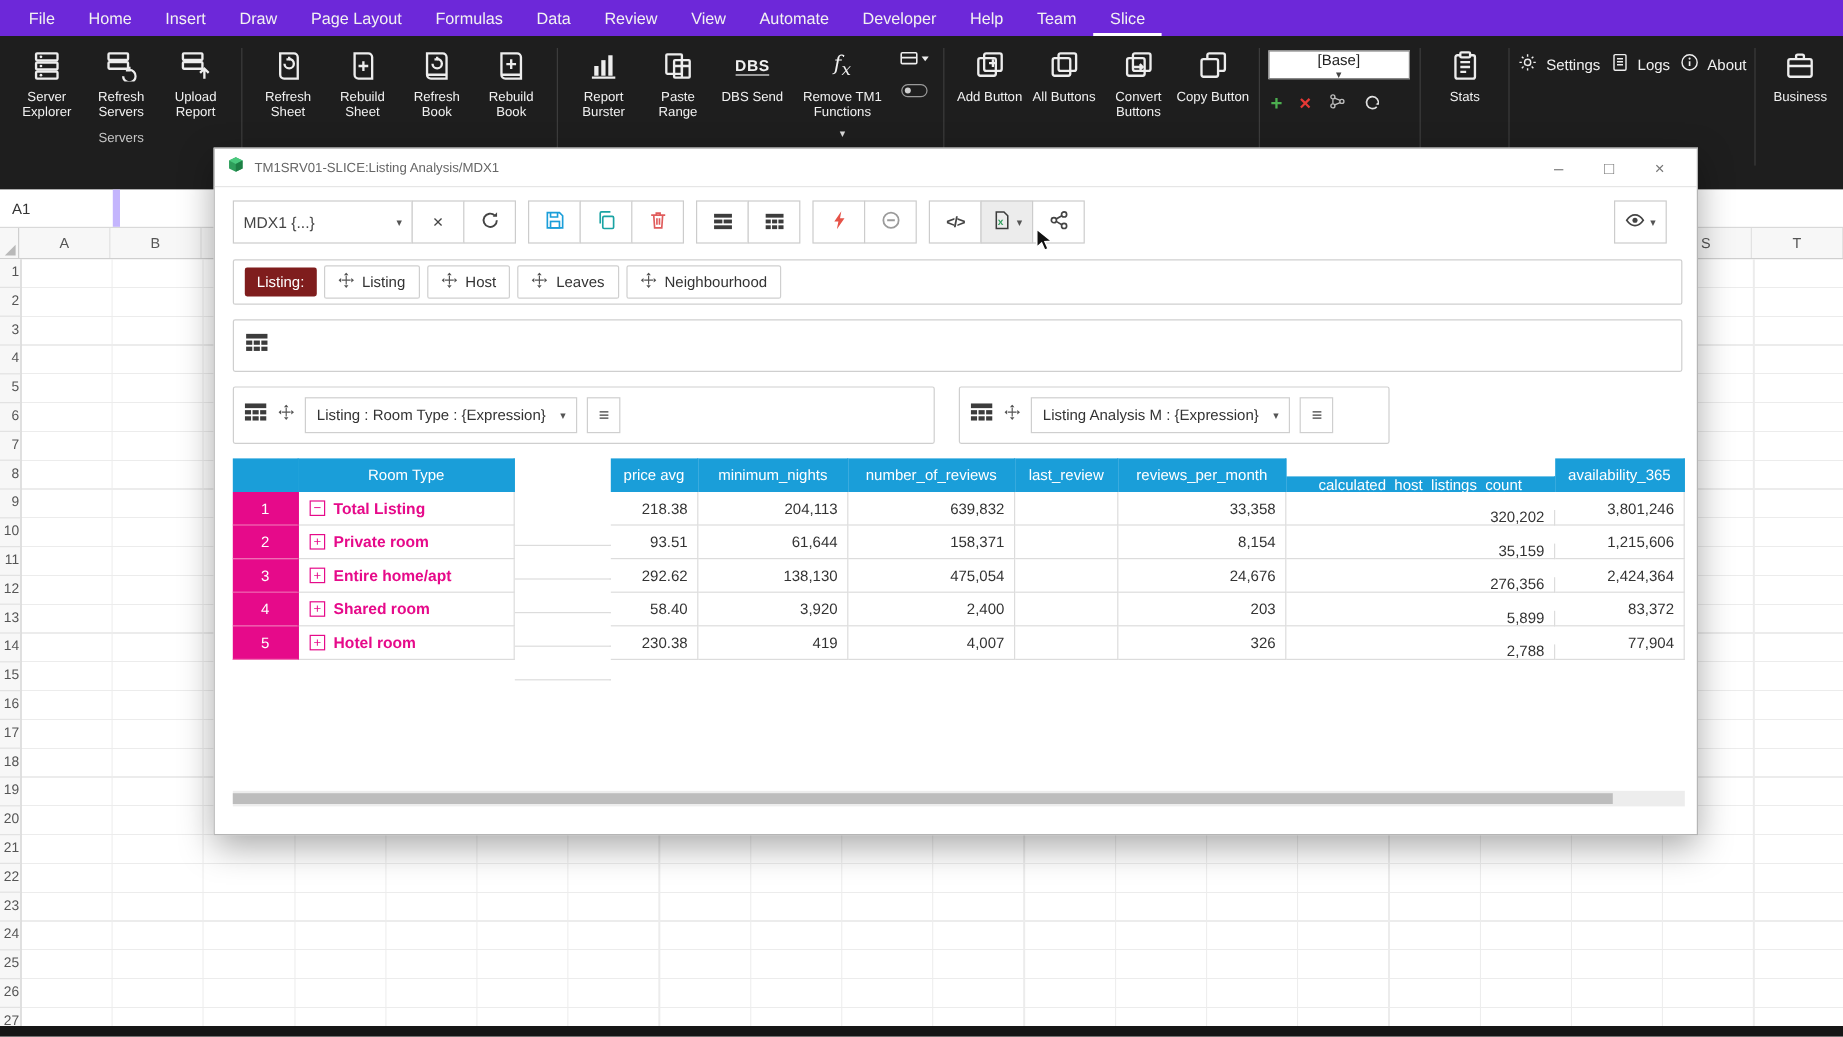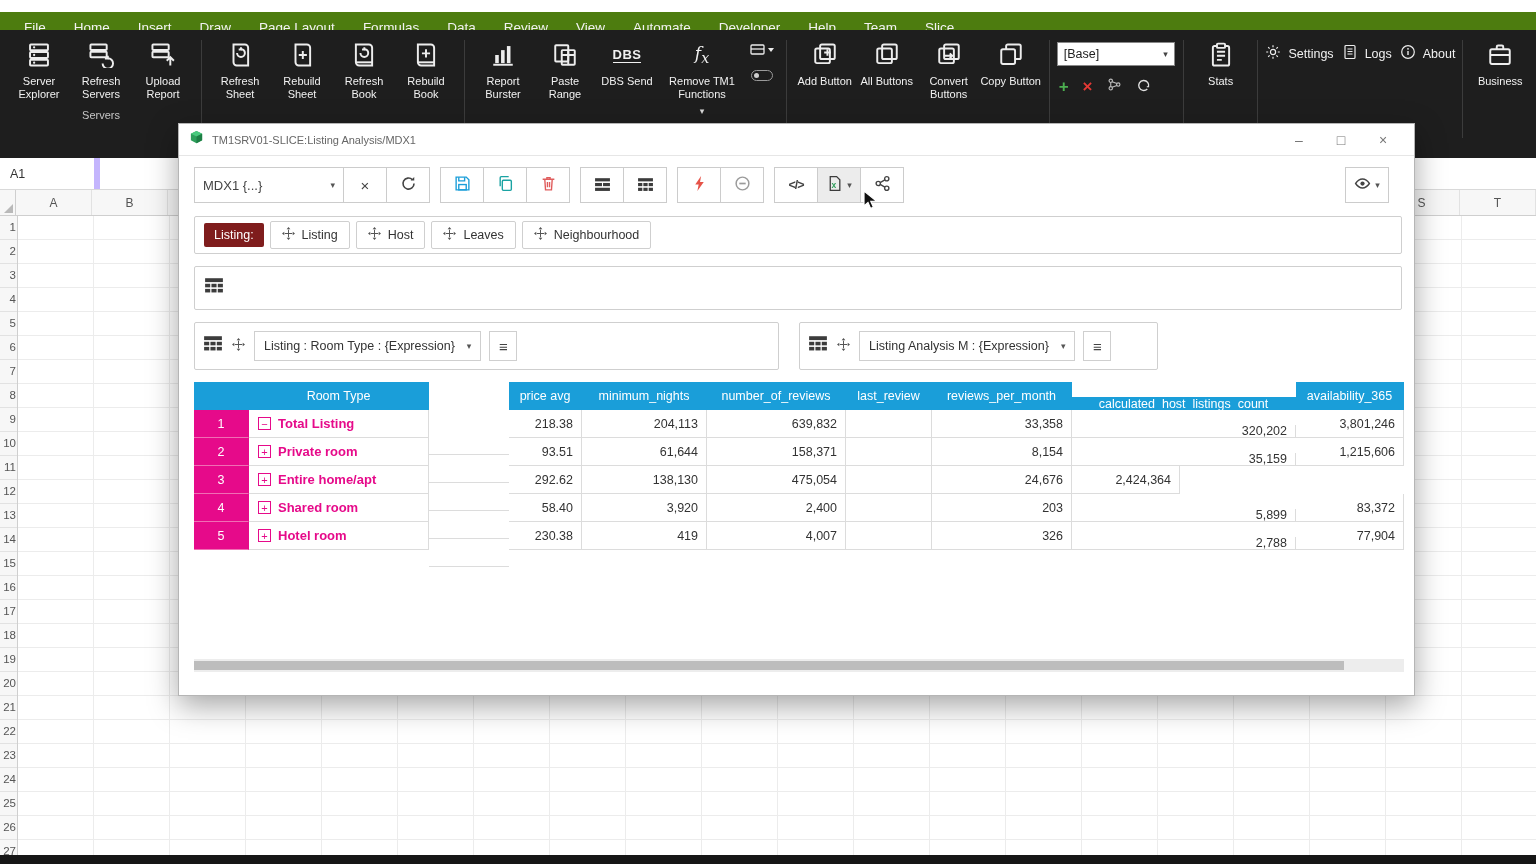--- a/index.html
+++ b/index.html
@@ -1,20 +1,20 @@
 <!DOCTYPE html>
 <html><head>
 <meta charset="utf-8">
 <style>
   * { margin:0; padding:0; box-sizing:border-box; }
   html,body { width:1536px; height:864px; overflow:hidden; }
   body { position:relative; background:#ffffff; font-family:"Liberation Sans", sans-serif; }
 
   
-  .menubar { position:absolute; top:12px; left:0; width:1536px; height:30px; background:#4d7c0f;
+  .menubar { position:absolute; top:0; left:0; width:1536px; height:30px; background:#6d28d9;
              display:flex; align-items:stretch; padding-left:10px; }
   .menubar .item { color:#f2f2f2; font-size:13.5px; padding:0 14px; display:flex; align-items:center; cursor:default; }
   .menubar .item.active { box-shadow: inset 0 -2.5px 0 #ffffff; }
 
   
   .ribbon { position:absolute; top:30px; left:0; width:1536px; height:128px; background:#1e1e1e; }
   .ribbon-inner { display:flex; align-items:flex-start; padding:8px 6px 0 8px; }
   .vsep { width:1px; background:#3c3c3c; height:98px; margin:2px 7px 0 7px; flex:0 0 1px; }
   .rgroup { display:flex; flex-direction:column; }
   .rgroup-row { display:flex; }
@@ -25,21 +25,21 @@
   .ricon { height:30px; display:flex; align-items:center; justify-content:center; }
   .ricon svg { width:26px; height:26px; }
   .dbs-text { font-size:13px; font-weight:bold; color:#f1f1f1; letter-spacing:.5px; border-bottom:1px solid #f1f1f1; }
   .fx-text { font-size:17px; color:#f1f1f1; font-family:"DejaVu Serif", serif; font-style:italic; }
   .caret { font-size:9px; color:#d9d9d9; }
   .smallcol { display:flex; flex-direction:column; gap:10px; padding-top:4px; align-items:center; width:34px; }
   .toggle { width:22px; height:11px; border:1px solid #9a9a9a; border-radius:6px; position:relative; }
   .toggle::after { content:""; position:absolute; left:2px; top:2px; width:5px; height:5px; border-radius:50%; background:#cfcfcf; }
   .basecol { display:flex; flex-direction:column; gap:10px; padding-top:4px; width:124px; }
   .base-select { height:24px; background:#fff; border:1px solid #888; display:flex; align-items:center;
-                 justify-content:space-between; padding:0 6px; font-size:12.5px; color:#222; width:118px; }
+                 justify-content:space-between; padding:0 6px; font-size:12.5px; color:#222; width:118px;flex-direction:column; }
   .base-icons { display:flex; align-items:center; gap:14px; padding-left:2px; }
   .gi { font-size:17px; font-weight:bold; line-height:1; cursor:default; }
   .stackcol { display:flex; flex-direction:row; gap:8px; padding-top:6px; }
   .stackitem { display:flex; align-items:center; gap:7px; color:#f1f1f1; font-size:12.5px; cursor:default; }
   .stackitem svg { width:16px; height:16px; }
 
   
   .namerow { position:absolute; top:158px; left:0; width:1536px; height:32px; background:#fff; border-bottom:1px solid #d9d9d9; display:flex; }
   .namebox { width:100px; border-right:6px solid #c4b5fd; display:flex; align-items:center; padding-left:10px;
              font-size:12.5px; color:#333; }
@@ -862,20 +862,21 @@
       <div class="tcell c1 rlabelcell">
         <span class="exp">+</span>
         <span>Entire home/apt</span>
       </div>
       <div class="tcell c2 vcell">7,404,976</div>
       <div class="tcell c3 vcell">292.62</div>
       <div class="tcell c4 vcell">138,130</div>
       <div class="tcell c5 vcell">475,054</div>
       <div class="tcell c6 vcell"></div>
       <div class="tcell c7 vcell">24,676</div>
+      <div class="tcell c8 vcell">276,356</div>
       <div class="tcell c9 vcell">2,424,364</div>
     </div>
 
     <div class="trow">
       <div class="tcell c0 rownum">4</div>
       <div class="tcell c1 rlabelcell">
         <span class="exp">+</span>
         <span>Shared room</span>
       </div>
       <div class="tcell c2 vcell">44,906</div>

